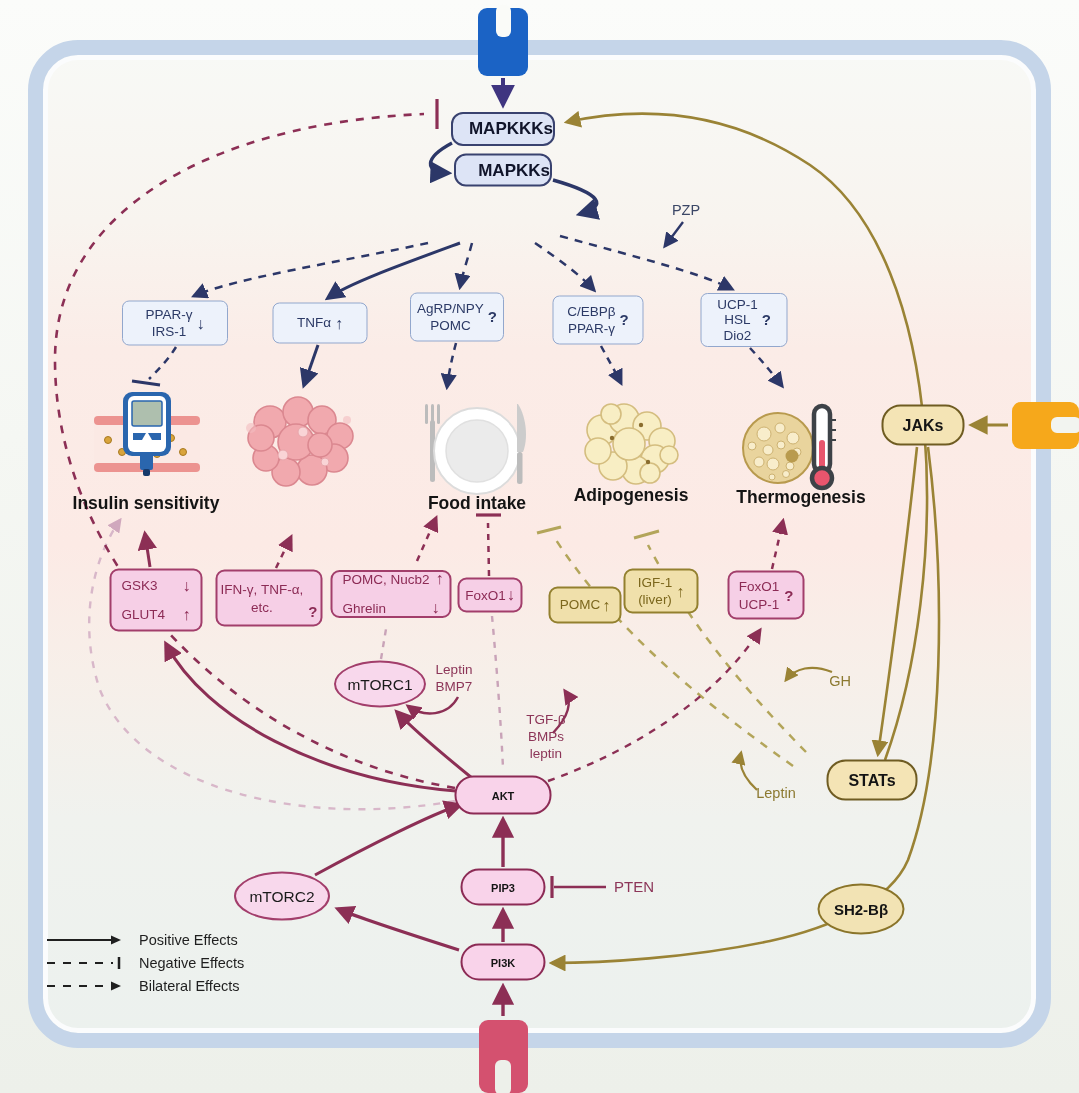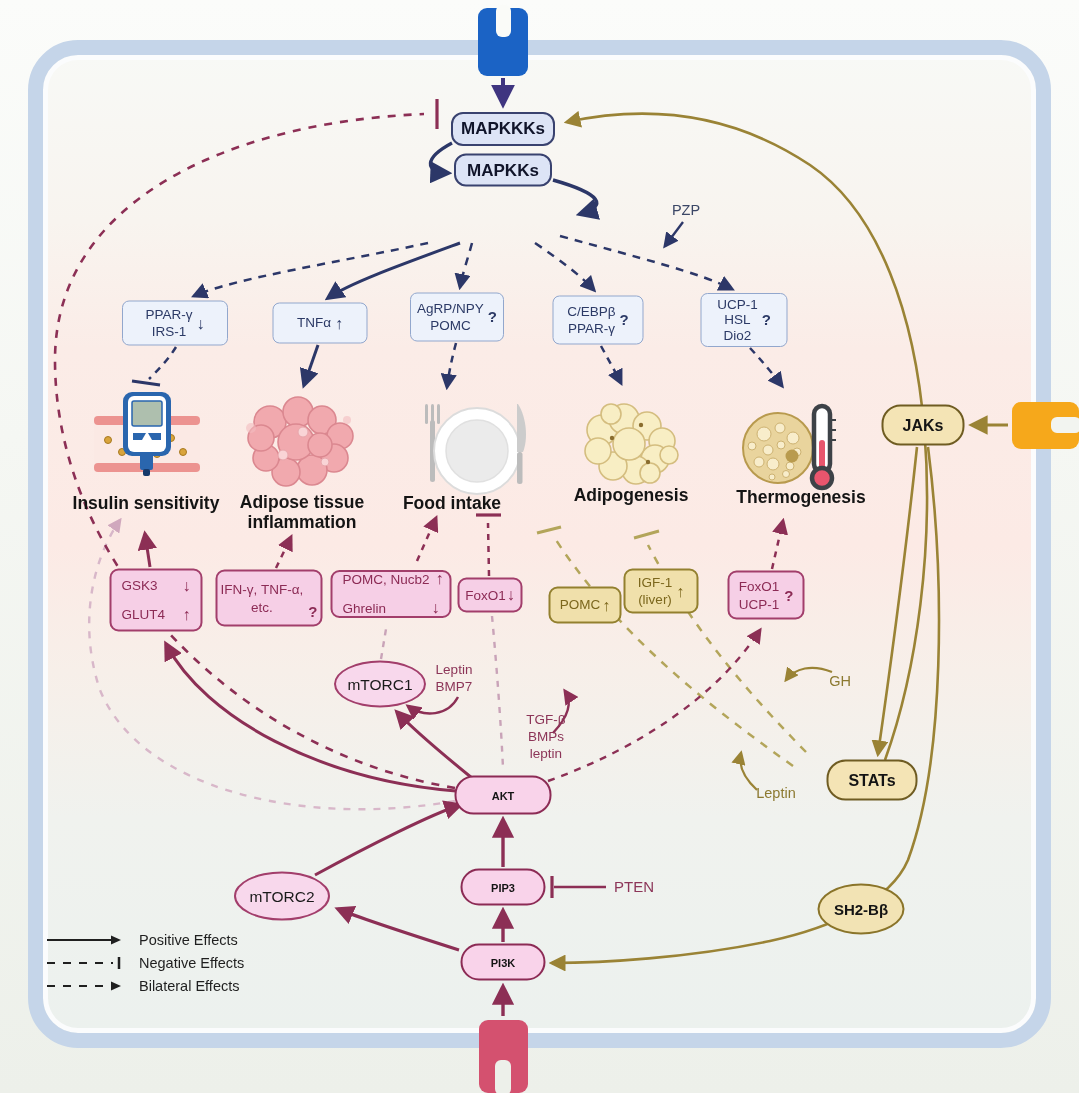--- a/index.html
+++ b/index.html
@@ -6,21 +6,21 @@
   body{font-family:"Liberation Sans","DejaVu Sans",sans-serif;}
   .stage{position:relative;width:1079px;height:1093px;overflow:hidden;
          background:linear-gradient(180deg,#fbfcfa 0%,#f5f7f3 40%,#edf0ea 100%);}
   .cell{position:absolute;left:28px;top:40px;width:1023px;height:1008px;
         border:15px solid #c5d5e9;border-radius:50px;box-sizing:border-box;
         box-shadow:inset 0 0 0 5px #fbfcfd;
         background:linear-gradient(180deg,#f8f9f6 0%,#f8f4ef 17%,#fbece7 30%,#fceae5 50%,#f7efe9 63%,#f0f2ee 78%,#ecf1ee 100%);}
   svg.wires{position:absolute;left:0;top:0;pointer-events:none;}
   .node{position:absolute;transform:translate(-50%,-50%);display:flex;align-items:center;justify-content:center;
         box-sizing:border-box;text-align:center;white-space:nowrap;}
-  .n-cascade{background:#dde4f6;border:2.5px solid #39426f;border-radius:12px;color:#10142a;font-weight:bold;font-size:17px;}
+  .n-cascade{background:#dde4f6;border:2.5px solid #39426f;border-radius:12px;color:#10142a;font-weight:bold;font-size:17px;justify-content:flex-end;}
   .n-mapks{flex-direction:column;line-height:1.05;padding:4px 10px;}
   .n-mapks .sub{font-weight:normal;font-size:12.5px;color:#1c2440;}
   .n-lblue{background:#edf2fb;border:1.5px solid #92a7cd;border-radius:7px;color:#2c3a66;font-size:13.5px;line-height:1.25;gap:4px;padding:4px 8px;}
   .n-pink{background:#f6cfe6;border:2px solid #a23e6b;border-radius:9px;color:#8c2b55;font-size:13.5px;line-height:1.3;gap:5px;padding:4px 8px;}
   .n-tan{background:#f0e0ab;border:2px solid #93802f;border-radius:9px;color:#7c671d;font-size:13.5px;line-height:1.2;gap:4px;padding:4px 24px;}
   .n-accent{background:#f9d3ea;border:2px solid #8c2b55;border-radius:19px;color:#141414;font-weight:bold;font-size:11px;}
   .n-gold{background:#f4e4b5;border:2px solid #6f5c22;border-radius:19px;color:#141414;font-weight:bold;font-size:16px;}
   .n-ellipse-pink{background:#f8d8ec;border:2.5px solid #a23e6b;border-radius:50%;color:#1a1a1a;font-size:15.5px;}
   .n-ellipse-tan{background:#f2e3b4;border:2.5px solid #8a7429;border-radius:50%;color:#141414;font-weight:bold;font-size:15px;}
   .col{display:flex;flex-direction:column;align-items:center;}
@@ -272,24 +272,21 @@
   <div class="node n-lblue" style="left:744px;top:320px;width:87px;height:54px;">
     <div class="col" style="line-height:1.15;">
       <span>UCP-1</span>
         <span>HSL</span>
         <span>Dio2</span>
     </div>
     <span class="qm">?</span>
   </div>
 
   <div class="outcome-label" style="left:146px;top:503px;"><span>Insulin sensitivity</span></div>
-  <div class="outcome-label" style="left:302px;top:512px;">
-    <span>Adipose tissue</span><br><span>inflammation</span>
-  </div>
-  <div class="outcome-label" style="left:452px;top:503px;"><span>Food intake</span></div>
+  <div class="outcome-label" style="left:477px;top:503px;"><span>Food intake</span></div>
   <div class="outcome-label" style="left:631px;top:495px;"><span>Adipogenesis</span></div>
   <div class="outcome-label" style="left:801px;top:497px;"><span>Thermogenesis</span></div>
 
   <div class="node n-pink" style="left:156px;top:600px;width:93px;height:63px;">
     <div class="rows">
       <div class="rw">
           <span>GSK3</span>
           <span class="arr">↓</span>
         </div>
       <div class="rw">

